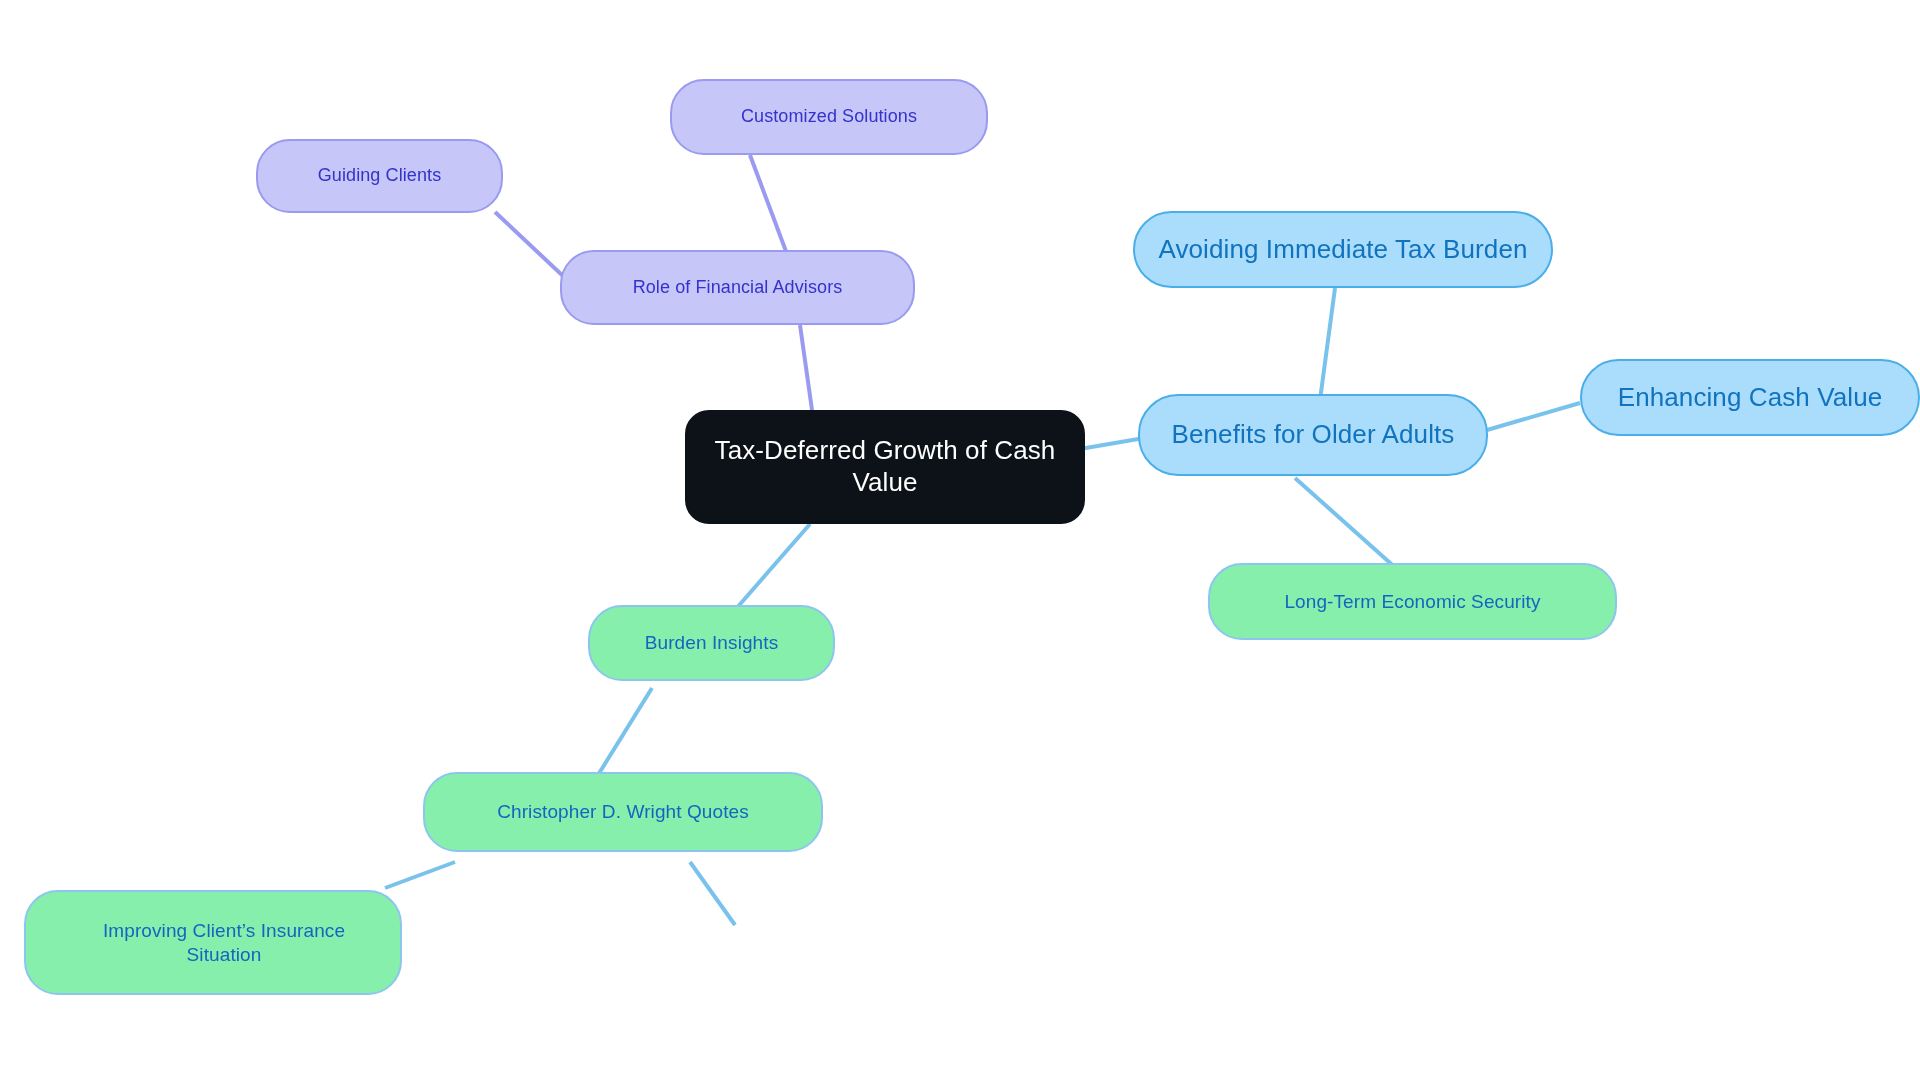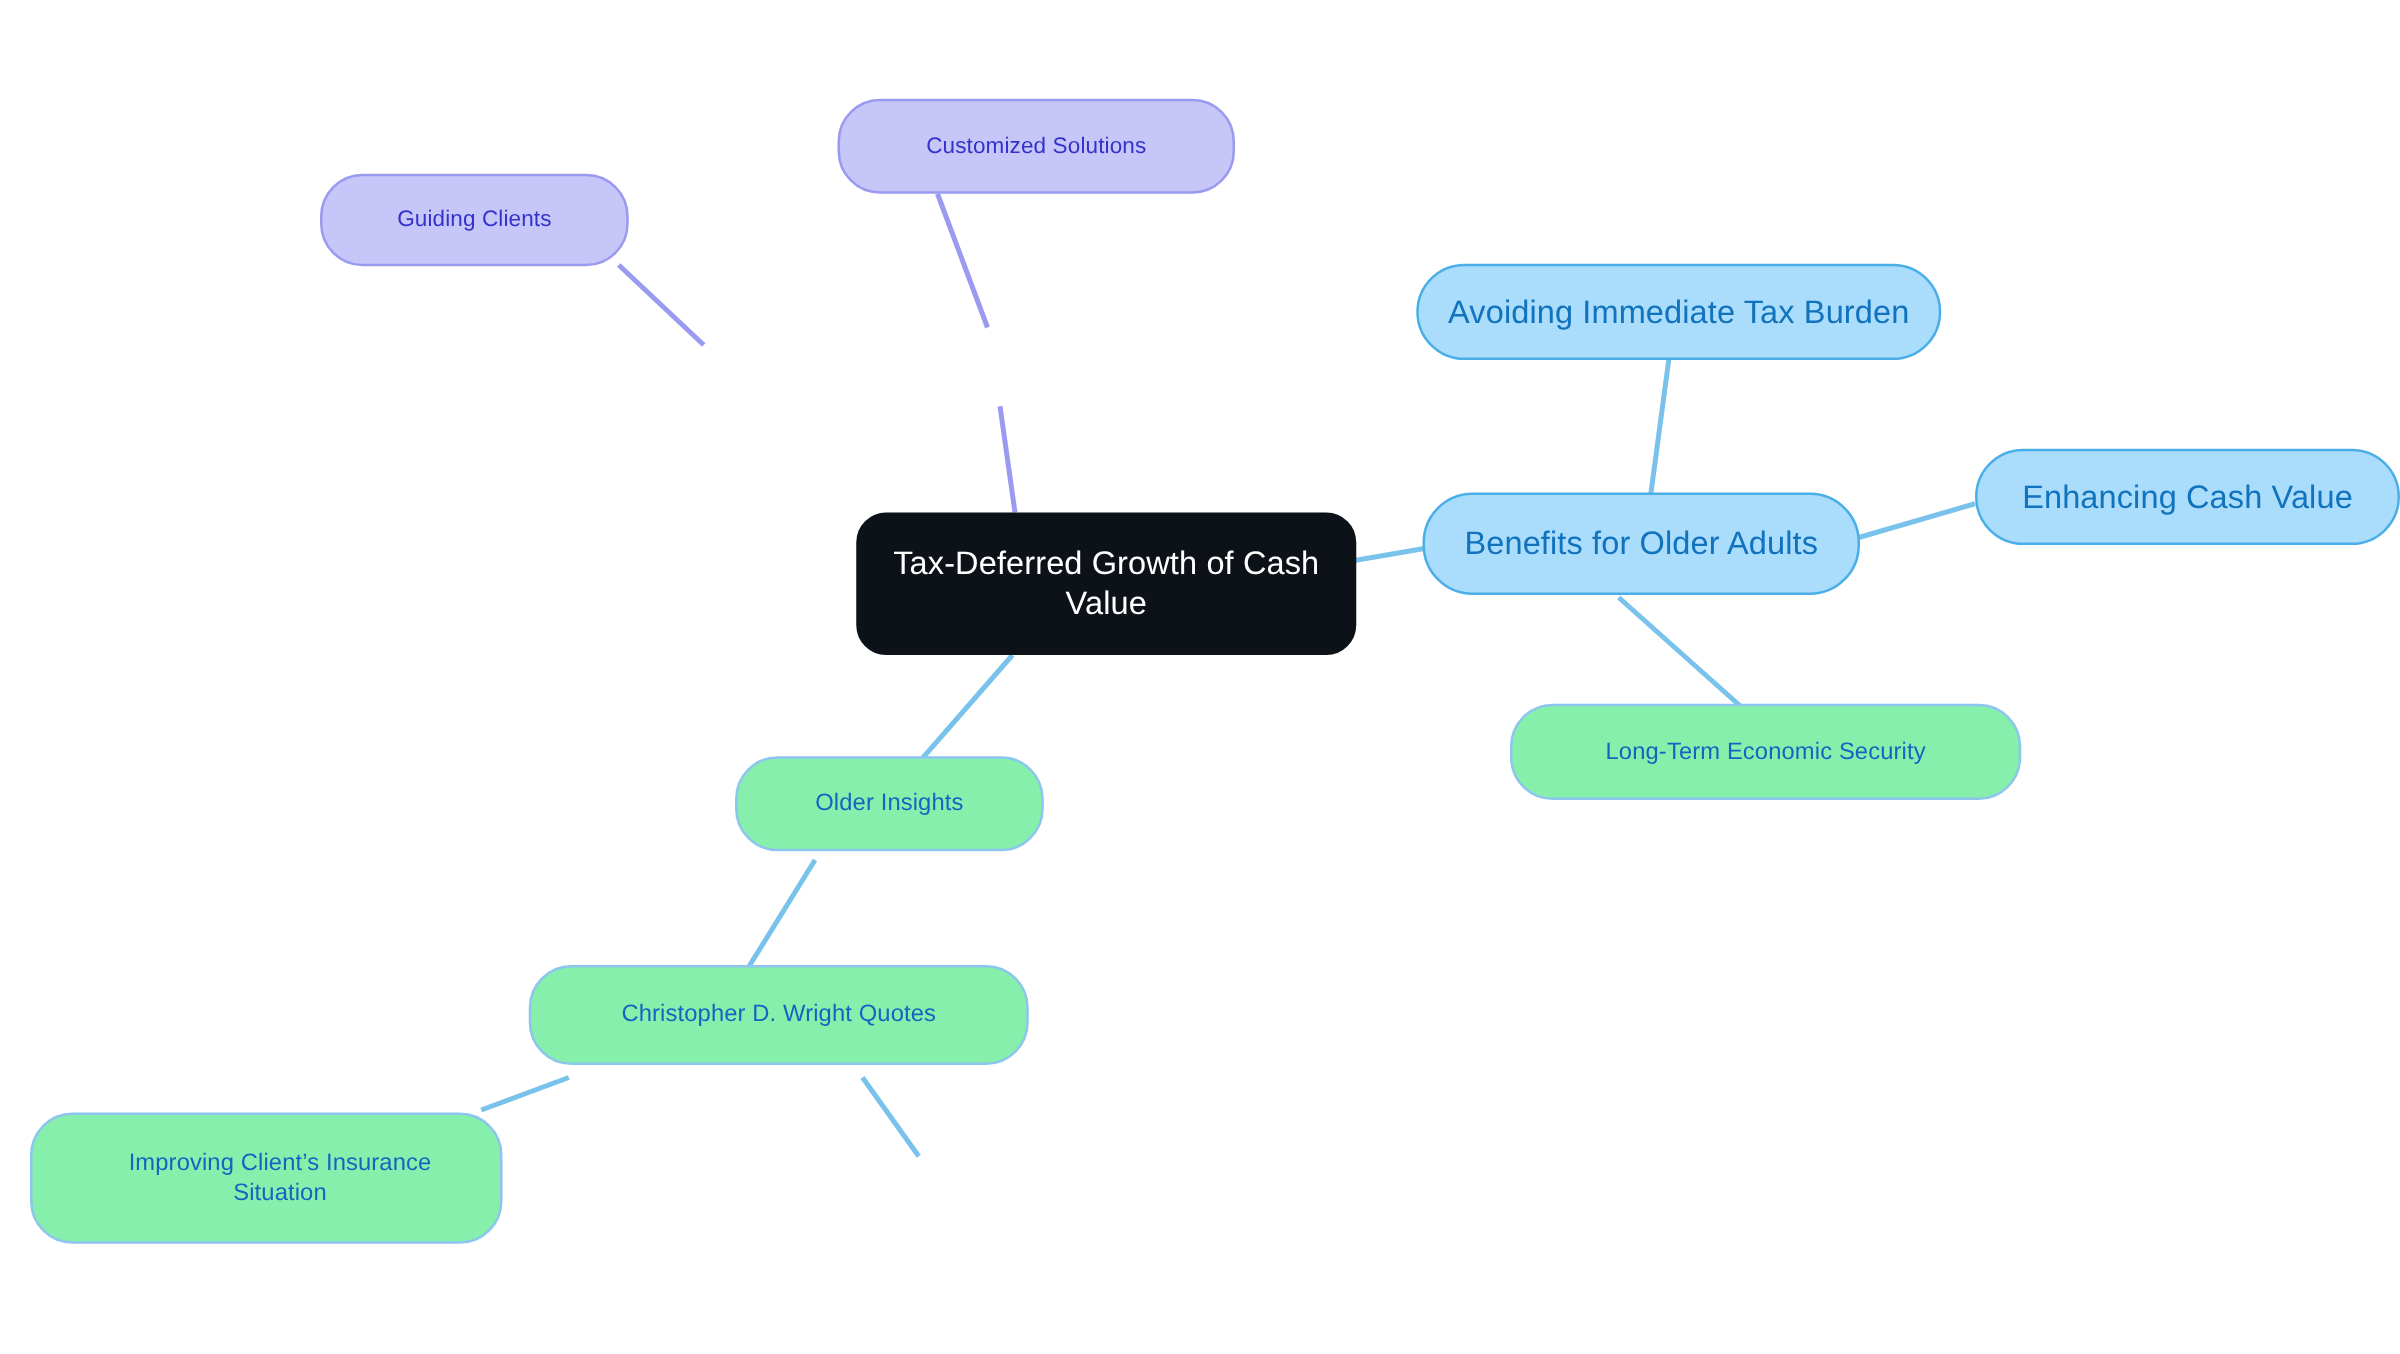--- a/index.html
+++ b/index.html
@@ -100,34 +100,35 @@
     <line x1="652" y1="688" x2="598" y2="775" stroke="#79c2ec" stroke-width="4"></line>
 
     <line x1="455" y1="862" x2="385" y2="888" stroke="#79c2ec" stroke-width="4"></line>
 
     <line x1="690" y1="862" x2="735" y2="925" stroke="#79c2ec" stroke-width="4"></line>
   </svg>
 
   <div class="node node-root" style="left:645px; top:410px; width:400px; height:114px;">Tax-Deferred Growth of Cash
 Value</div>
 
+  <div class="node node-purple" style="left:560px; top:250px; width:355px; height:75px;">Role of Financial Advisors</div>
 
   <div class="node node-purple" style="left:670px; top:79px; width:318px; height:76px;">Customized Solutions</div>
 
   <div class="node node-purple" style="left:256px; top:139px; width:247px; height:74px;">Guiding Clients</div>
 
   <div class="node node-blue-mid" style="left:1138px; top:394px; width:350px; height:82px;">Benefits for Older Adults</div>
 
   <div class="node node-blue-mid" style="left:1133px; top:211px; width:420px; height:77px;">Avoiding Immediate Tax Burden</div>
 
   <div class="node node-blue-mid" style="left:1580px; top:359px; width:340px; height:77px;">Enhancing Cash Value</div>
 
   <div class="node node-blue-light" style="left:1208px; top:563px; width:409px; height:77px;">Long-Term Economic Security</div>
 
-  <div class="node node-blue-light" style="left:588px; top:605px; width:247px; height:76px;">Older Insights</div>
+  <div class="node node-blue-light" style="left:588px; top:605px; width:247px; height:76px;">Burden Insights</div>
 
   <div class="node node-blue-light" style="left:423px; top:772px; width:400px; height:80px;">Christopher D. Wright Quotes</div>
 
   <div class="node node-blue-light" style="left:24px; top:890px; width:378px; height:105px;padding-left:44px;">Improving Client’s Insurance
 Situation</div>
 
 
 </div>
 
 </body></html>

